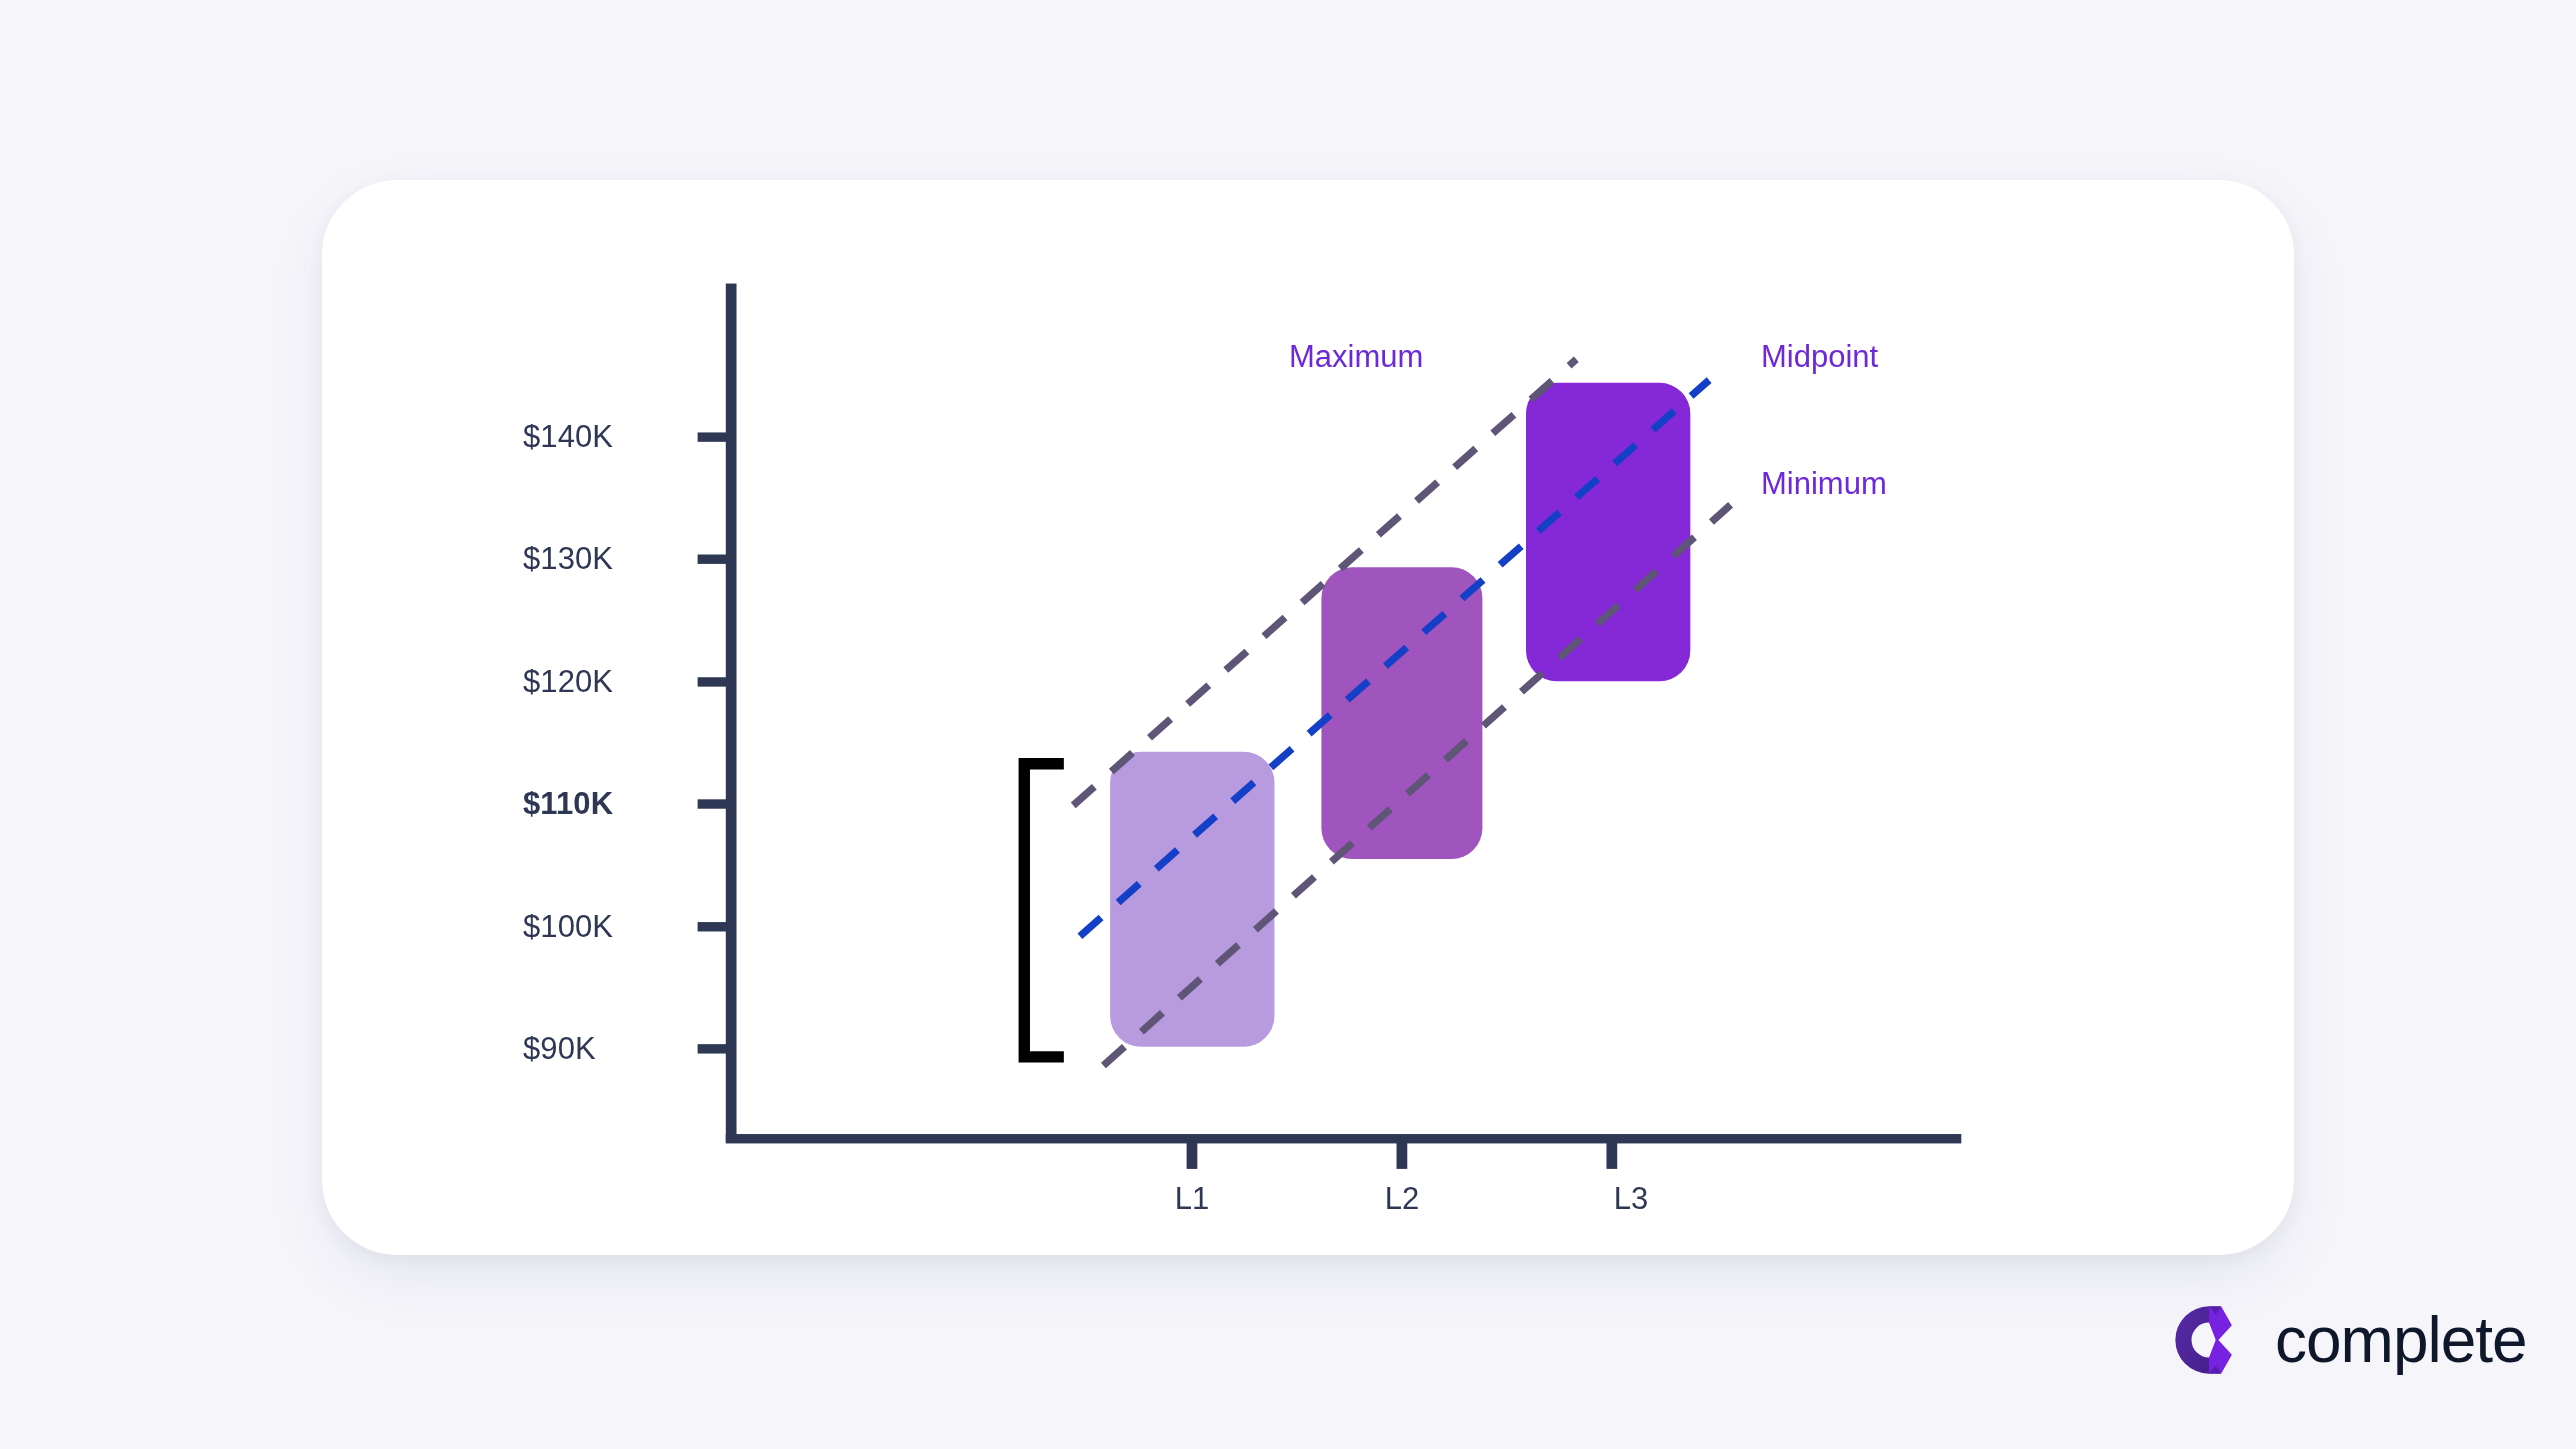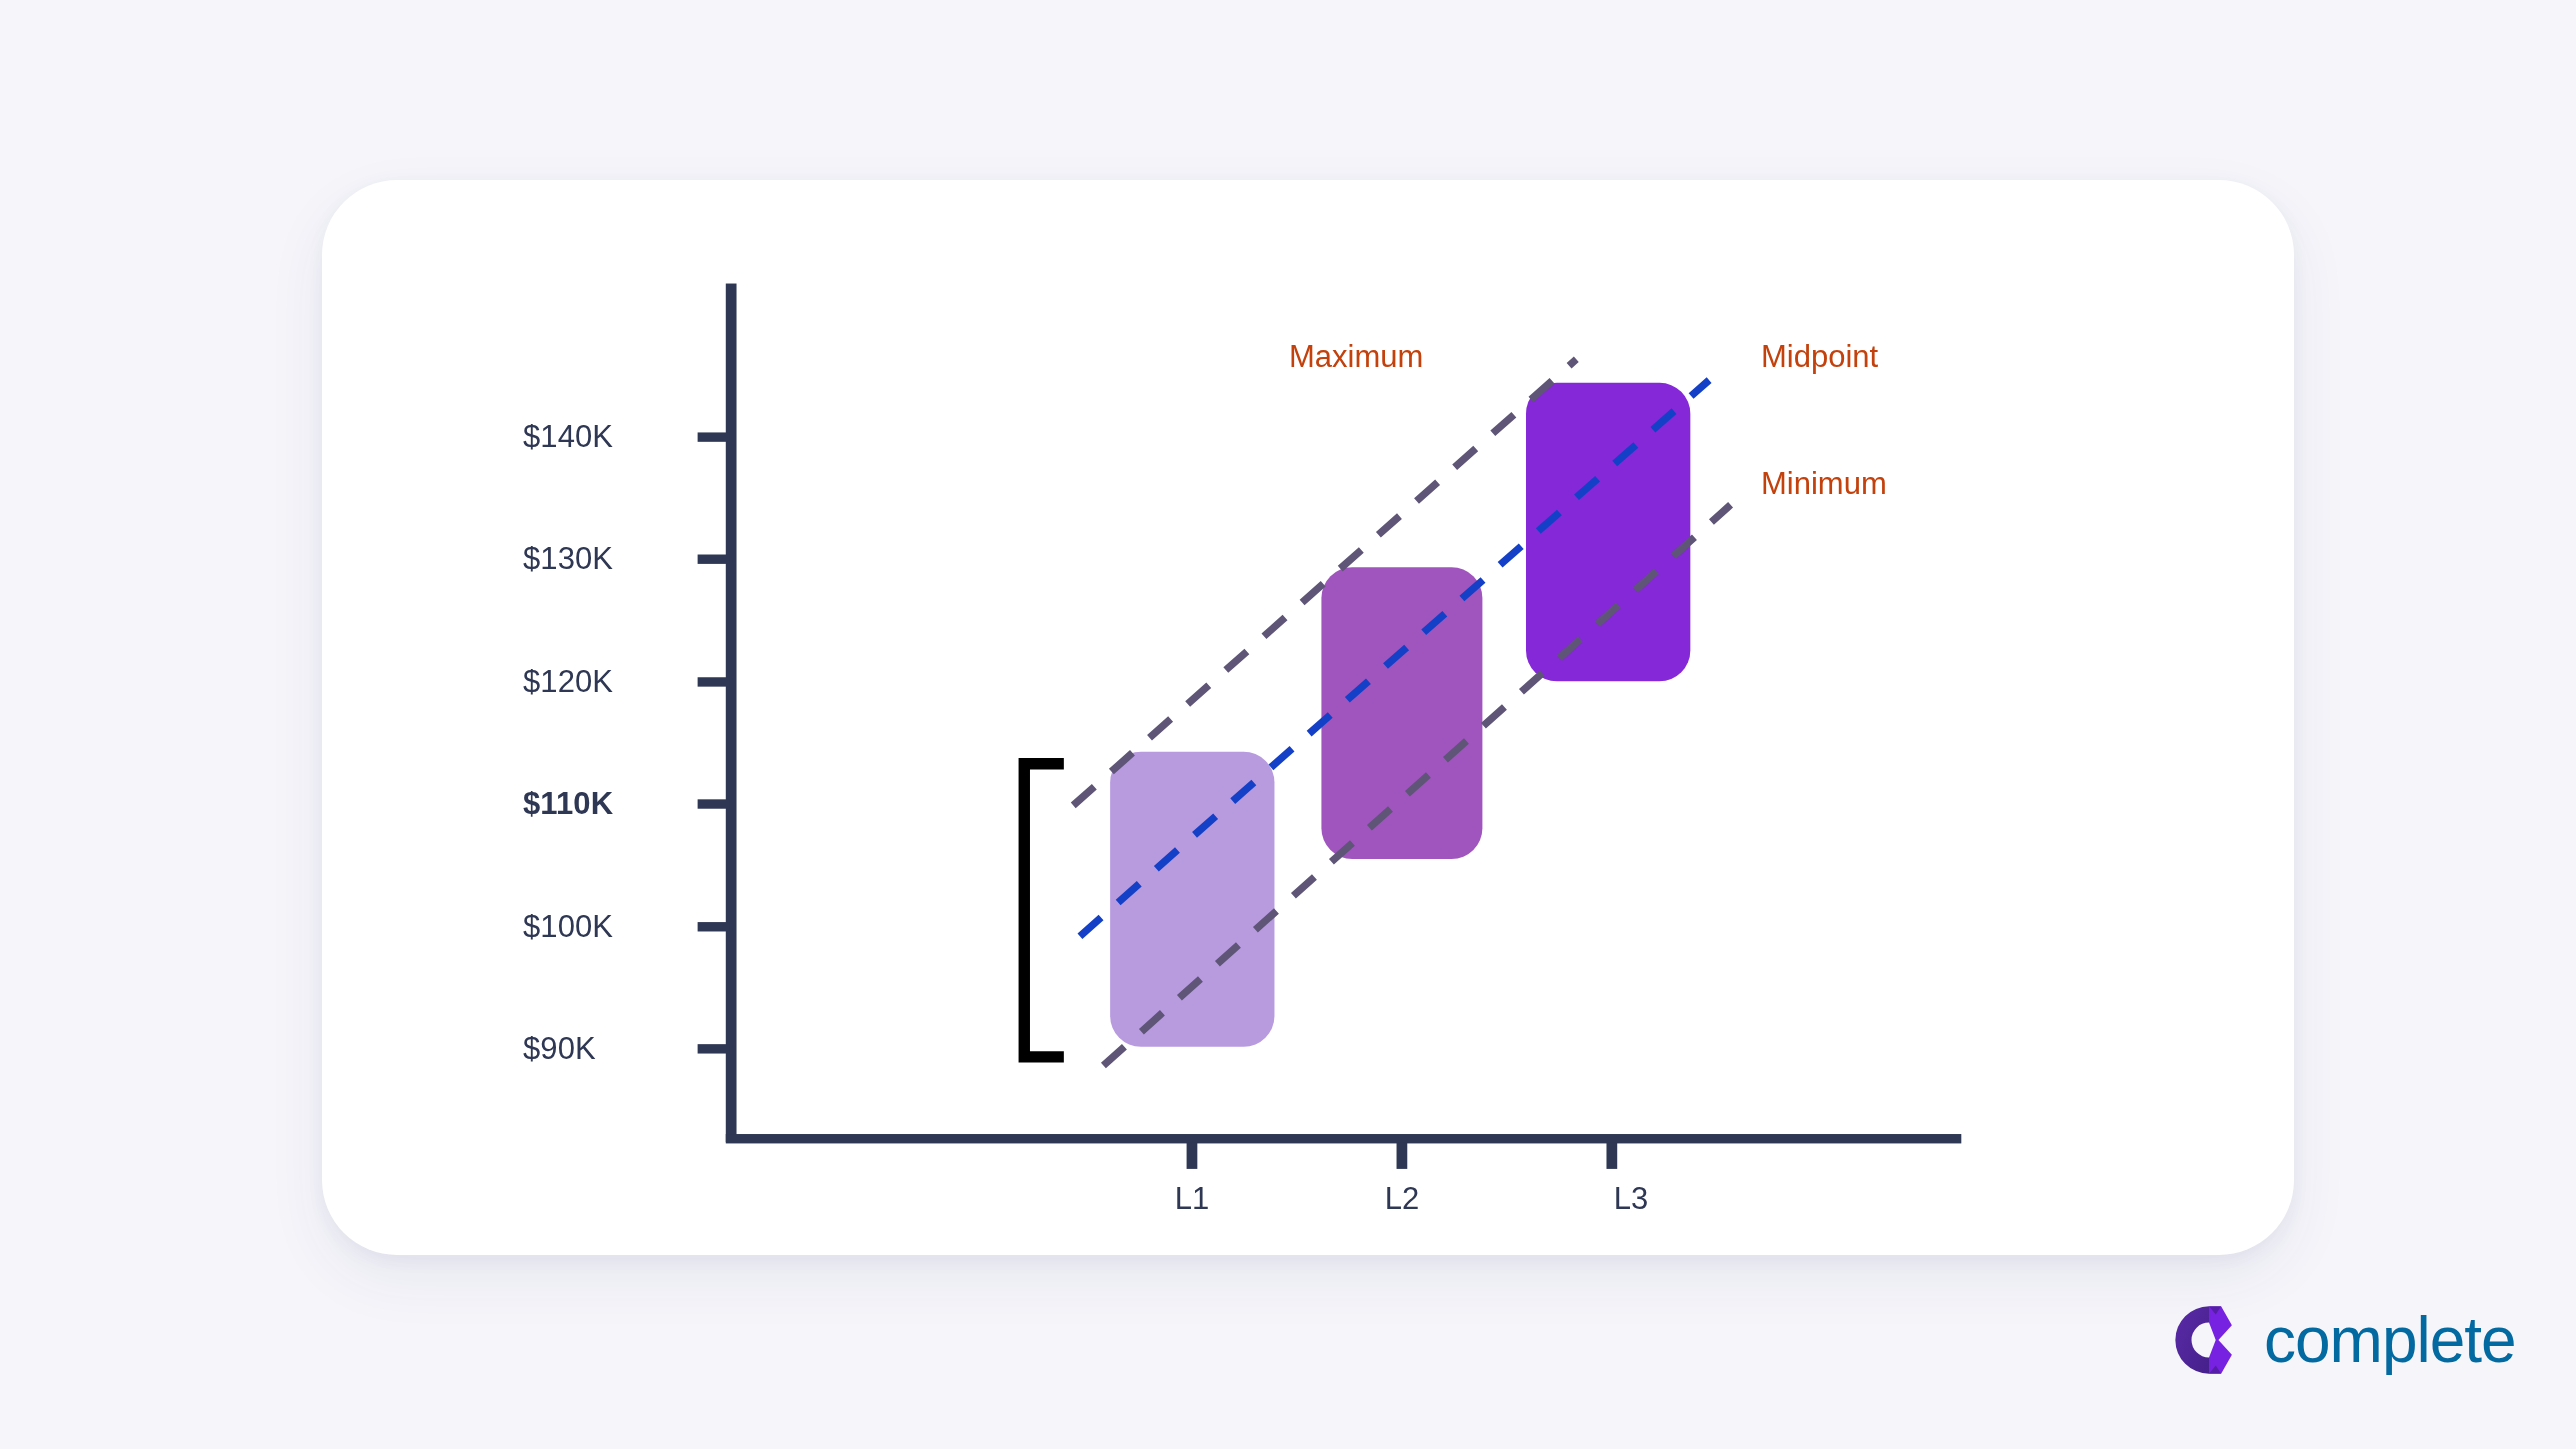--- a/index.html
+++ b/index.html
@@ -47,21 +47,21 @@
     position: absolute;
     color: #2e3753;
     font-size: 31px;
     white-space: nowrap;
     transform: translateX(-50%);
   }
 
   
   .series-label {
     position: absolute;
-    color: #c2410c;
+    color: #6d28d9;
     font-size: 31px;
     white-space: nowrap;
   }
 
   
   .payband-label {
     position: absolute;
     color: #2e3753;
     font-size: 31px;
     line-height: 1.22;
@@ -72,23 +72,24 @@
   
   .logo {
     position: absolute;
     left: 2174px; top: 1305px;
     display: flex;
     align-items: center;
     gap: 20px;
   }
   .logo-word {
     font-size: 64px;
-    color: #0369a1;
+    color: #0f172a;
     letter-spacing: -1px;
     line-height: 1;
+    margin-left: 11px;
   }
 </style>
 </head>
 <body>
 
 <div id="stage">
 
   <div class="card">
 
     <div class="plot">

